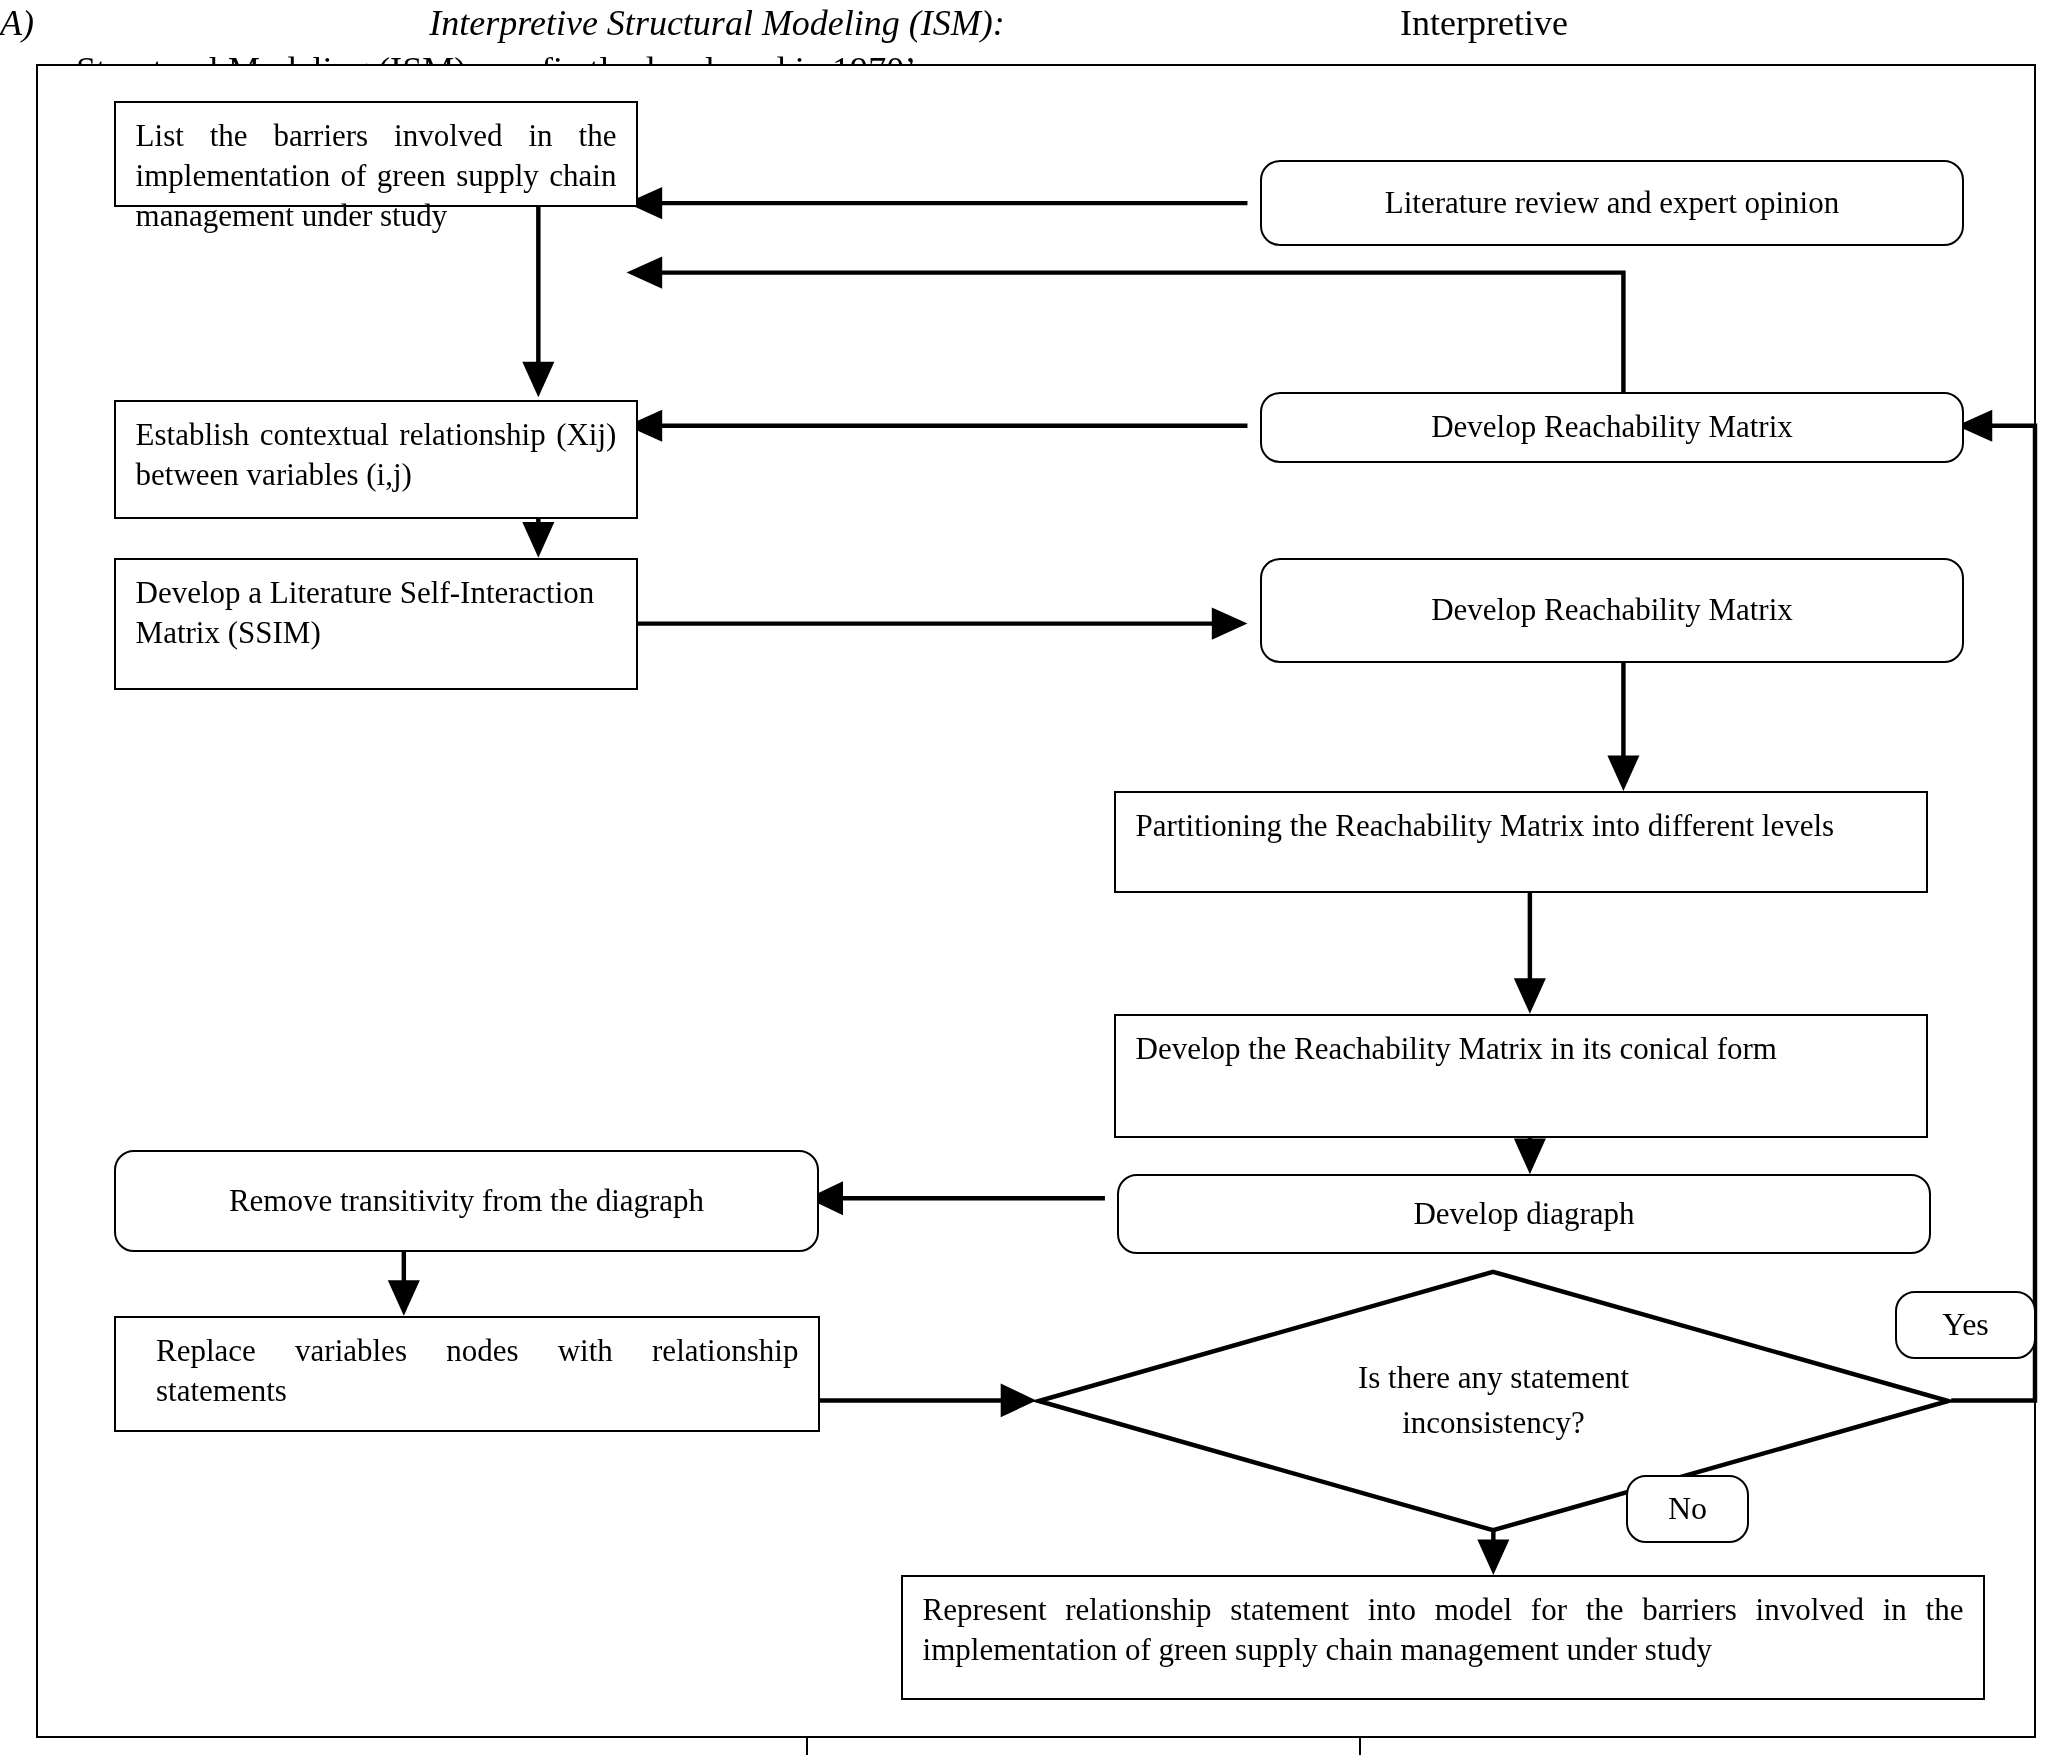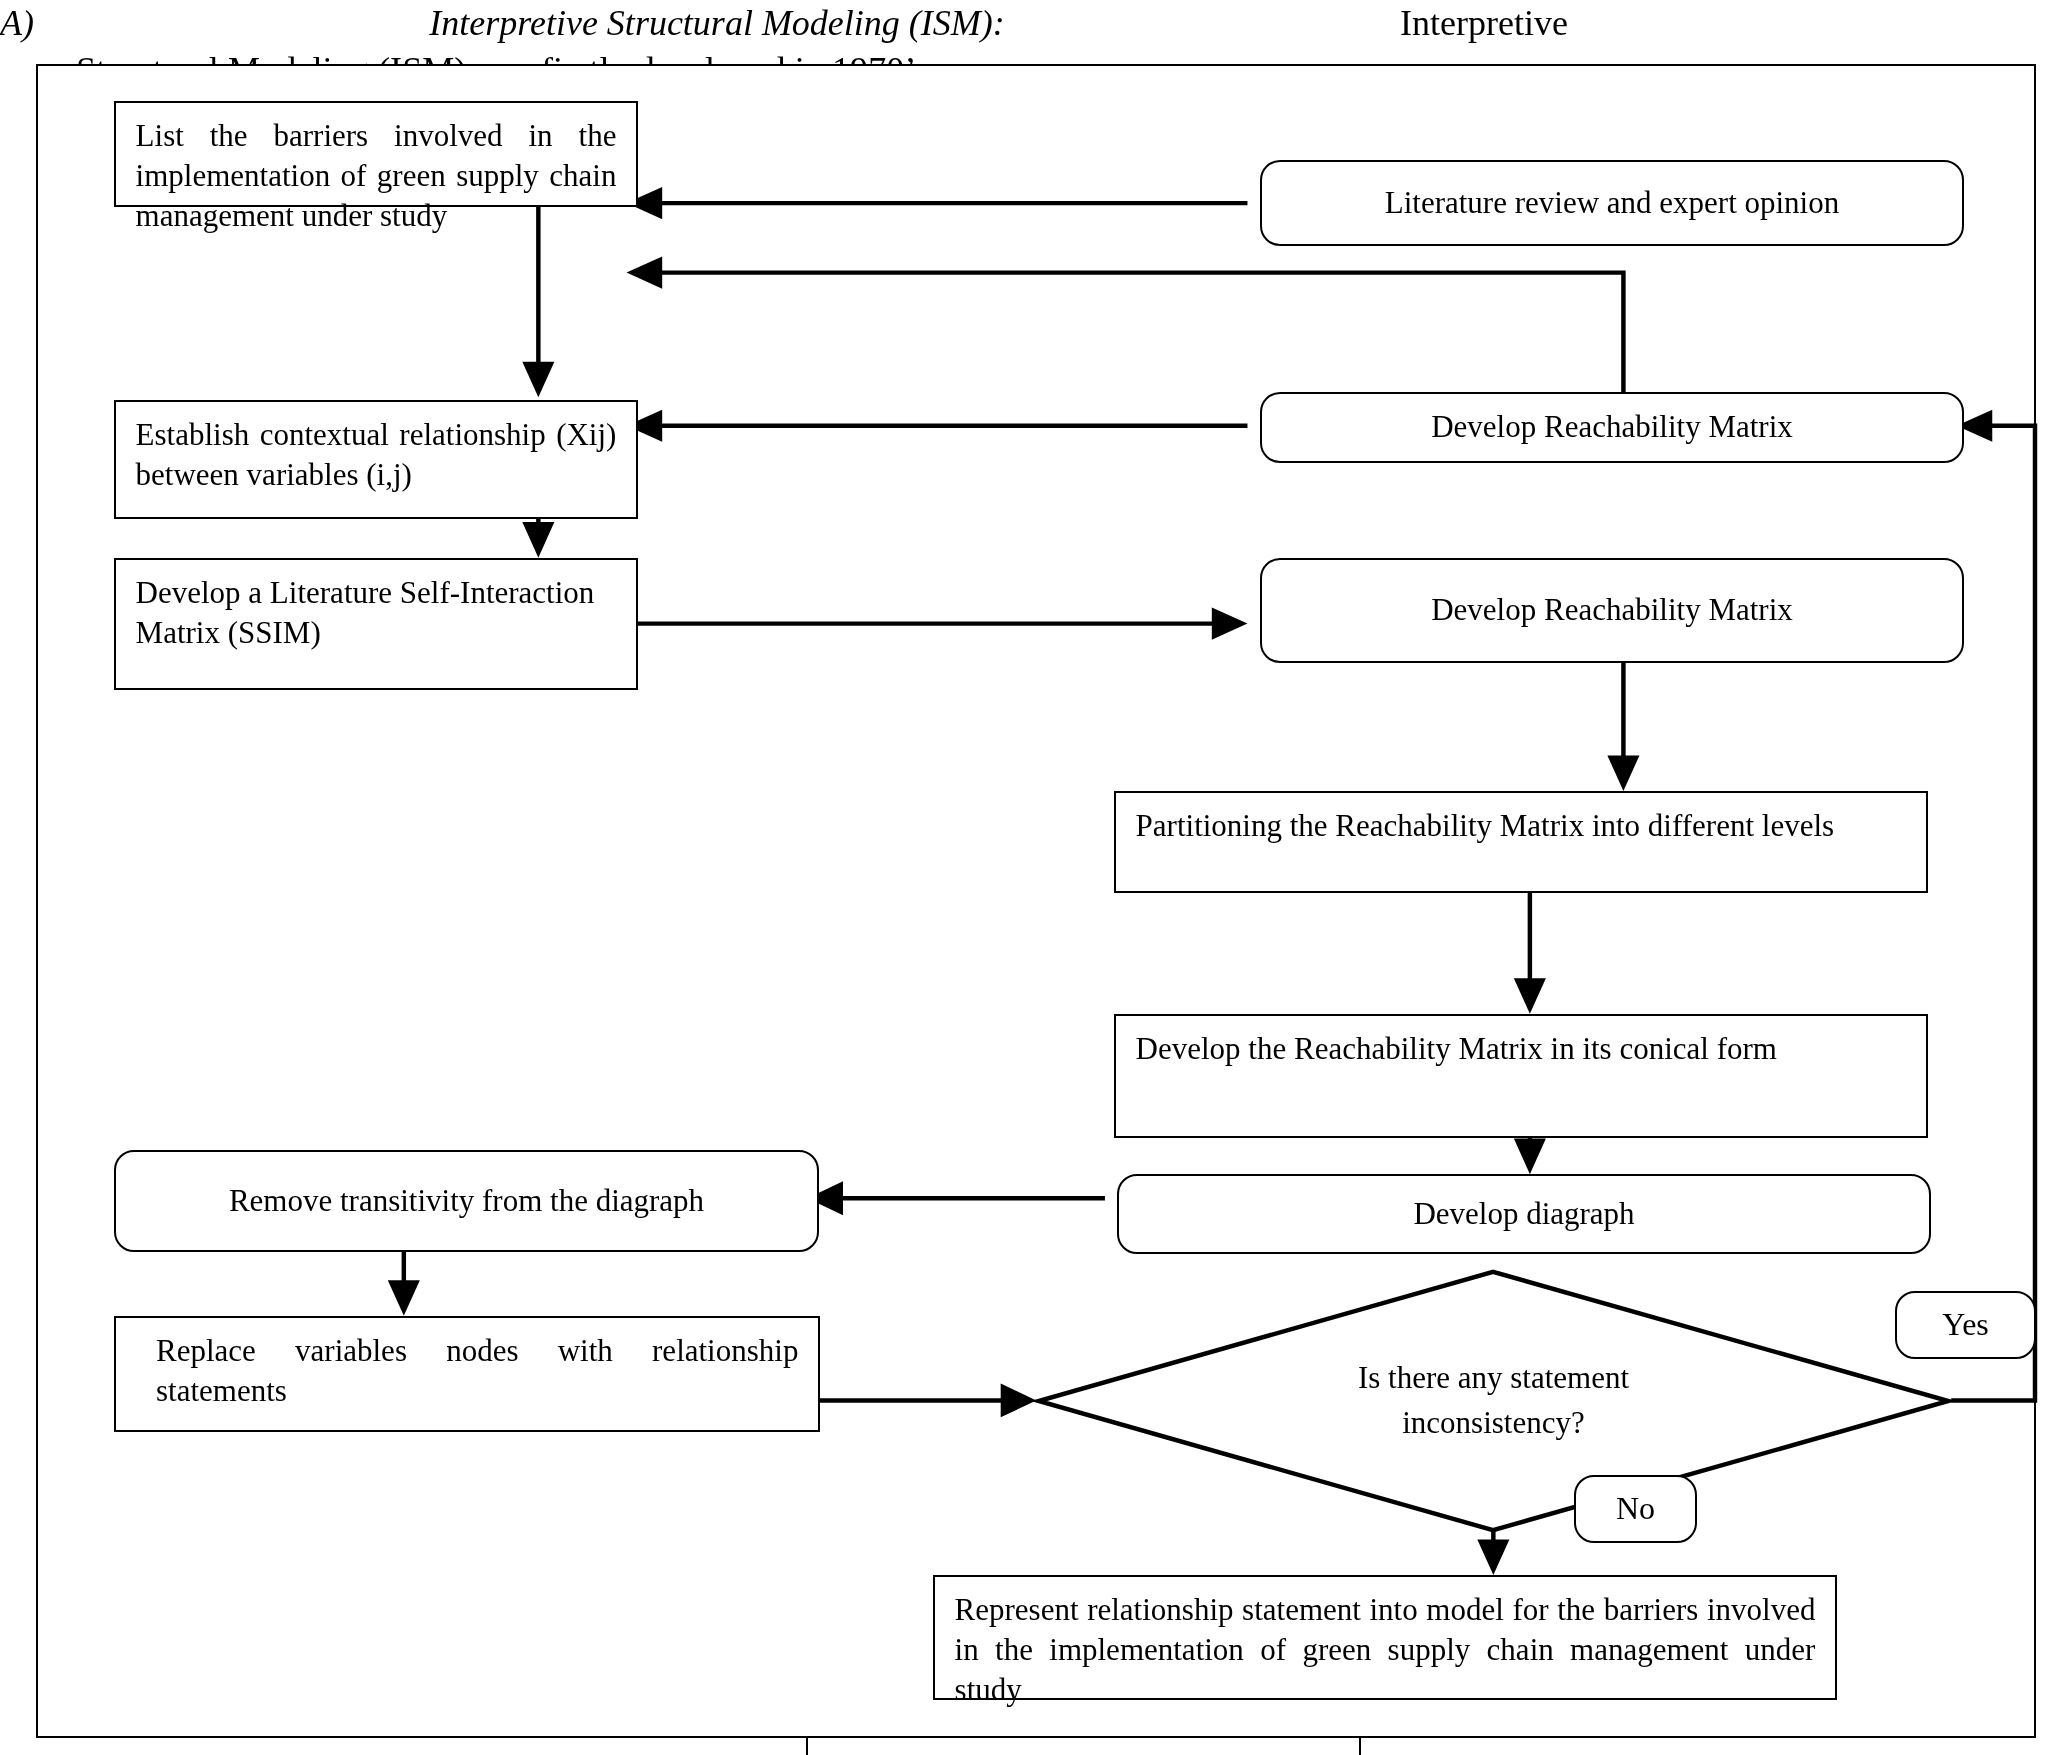--- a/index.html
+++ b/index.html
@@ -187,39 +187,39 @@
   </div>
 
   <div class="box center" style="left:1105px; top:1174px; width:814px; height:80px;">
     <span class="txt">Develop diagraph</span>
   </div>
 
   <div class="box justify topleft" style="left:102px; top:1316px; width:706px; height:116px;padding-left:40px;">
     <span class="txt">Replace variables nodes with relationship statements</span>
   </div>
 
-  <div class="box justify topleft" style="left:921px; top:1575px; width:904px; height:125px;">
+  <div class="box justify topleft" style="left:889px; top:1575px; width:1084px; height:125px;">
     <span class="txt">Represent relationship statement into model for the barriers involved in the implementation of green supply chain management under study</span>
   </div>
 
   <div class="diamond-wrap" style="left:1036px; top:1269px; width:915px; height:264px;">
     <svg width="915" height="264" viewBox="0 0 1027 296">
       <polygon points="513,3 1024,148 513,293 3,148" fill="#ffffff" stroke="#000000" stroke-width="5"></polygon>
     </svg>
     <div class="diamond-label">
       <span>Is there any statement</span>
       <span>inconsistency?</span>
     </div>
   </div>
 
   <div class="box center small" style="left:1883px; top:1291px; width:141px; height:68px;">
     <span class="txt">Yes</span>
   </div>
 
-  <div class="box center small" style="left:1562px; top:1475px; width:123px; height:68px;">
+  <div class="box center small" style="left:1614px; top:1475px; width:123px; height:68px;">
     <span class="txt">No</span>
   </div>
 
   <div class="tick" style="left:806px; top:1738px; height:18px;"></div>
   <div class="tick" style="left:1359px; top:1738px; height:18px;"></div>
 
 </div>
 
 
 </body></html>

